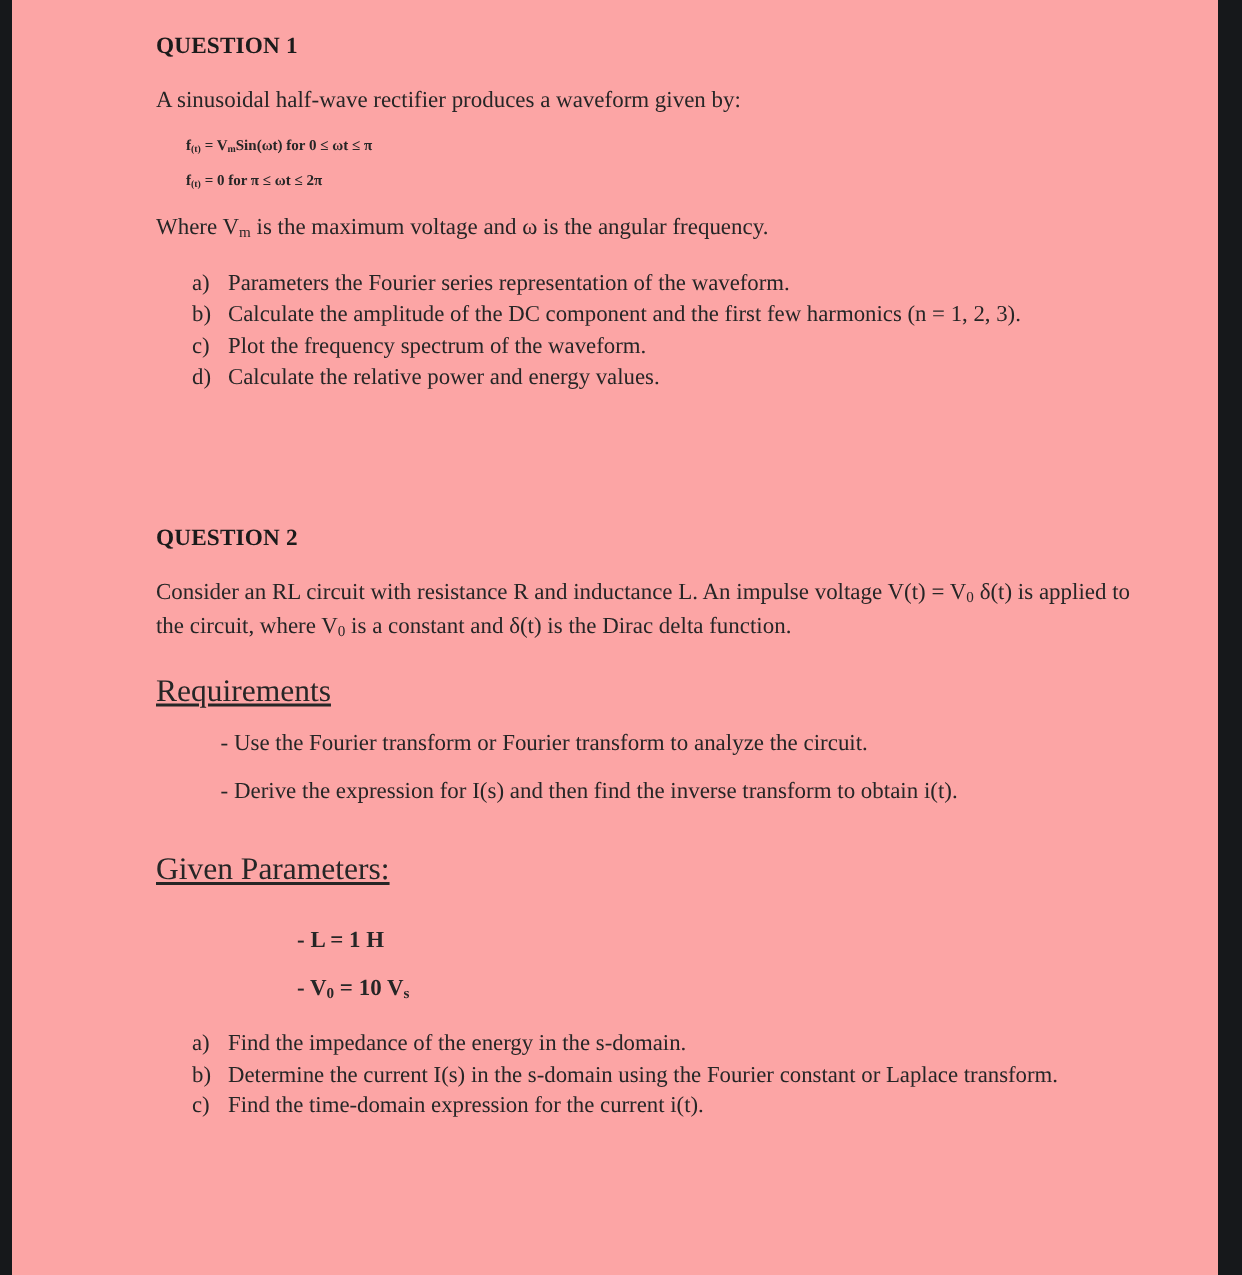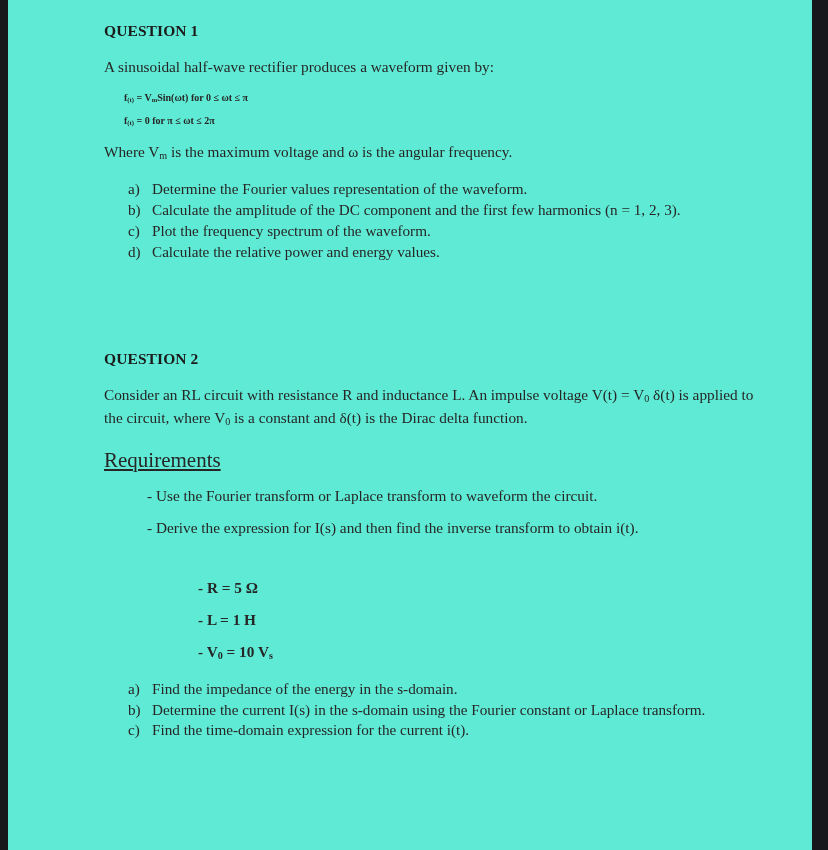--- a/index.html
+++ b/index.html
@@ -20,21 +20,21 @@
     width: 828px;
     height: 850px;
     background: #16181b;
   }
   .sheet {
     position: absolute;
     left: 8px;
     top: 0;
     width: 804px;
     height: 850px;
-    background: #5eead4;
+    background: #fca5a5;
     box-sizing: border-box;
     overflow: hidden;
   }
   .sheet-inner {
     position: absolute;
     left: 96px;      
     top: 0;
     width: 660px;
     height: 850px;
   }
@@ -139,21 +139,21 @@
 
       <div class="para">
         <span>Where V</span><sub>m</sub><span> is the maximum voltage and ω is the angular frequency.</span>
       </div>
 
       <div class="sp-16"></div>
 
       <ul class="alpha-list">
         <li>
           <span class="marker">a)</span>
-          <span>Determine the Fourier values representation of the waveform.</span>
+          <span>Parameters the Fourier series representation of the waveform.</span>
         </li>
         <li>
           <span class="marker">b)</span>
           <span>Calculate the amplitude of the DC component and the first few harmonics (n = 1, 2, 3).</span>
         </li>
         <li>
           <span class="marker">c)</span>
           <span>Plot the frequency spectrum of the waveform.</span>
         </li>
         <li>
@@ -172,31 +172,31 @@
       <div class="para">
         <span>Consider an RL circuit with resistance R and inductance L. An impulse voltage V(t) = V</span><sub>0</sub><span> δ(t) is applied to the circuit, where V</span><sub>0</sub><span> is a constant and δ(t) is the Dirac delta function.</span>
       </div>
 
       <div class="sp-18"></div>
 
       <div class="underlined">Requirements</div>
 
       <div class="sp-14"></div>
 
-      <div class="dash-line">- Use the Fourier transform or Laplace transform to waveform the circuit.</div>
+      <div class="dash-line">- Use the Fourier transform or Fourier transform to analyze the circuit.</div>
       <div class="sp-14"></div>
       <div class="dash-line">- Derive the expression for I(s) and then find the inverse transform to obtain i(t).</div>
       <div class="sp-14"></div>
 
       <div class="sp-16"></div>
 
+      <div class="underlined">Given Parameters:</div>
 
       <div class="sp-12"></div>
 
-      <div class="param-line">- R = 5 Ω</div>
       <div class="sp-14"></div>
       <div class="param-line">- L = 1 H</div>
       <div class="sp-14"></div>
       <div class="param-line">
         <span>- V</span><sub>0</sub><span> = 10 V</span><sub>s</sub>
       </div>
 
       <div class="sp-18"></div>
 
       <ul class="alpha-list">

